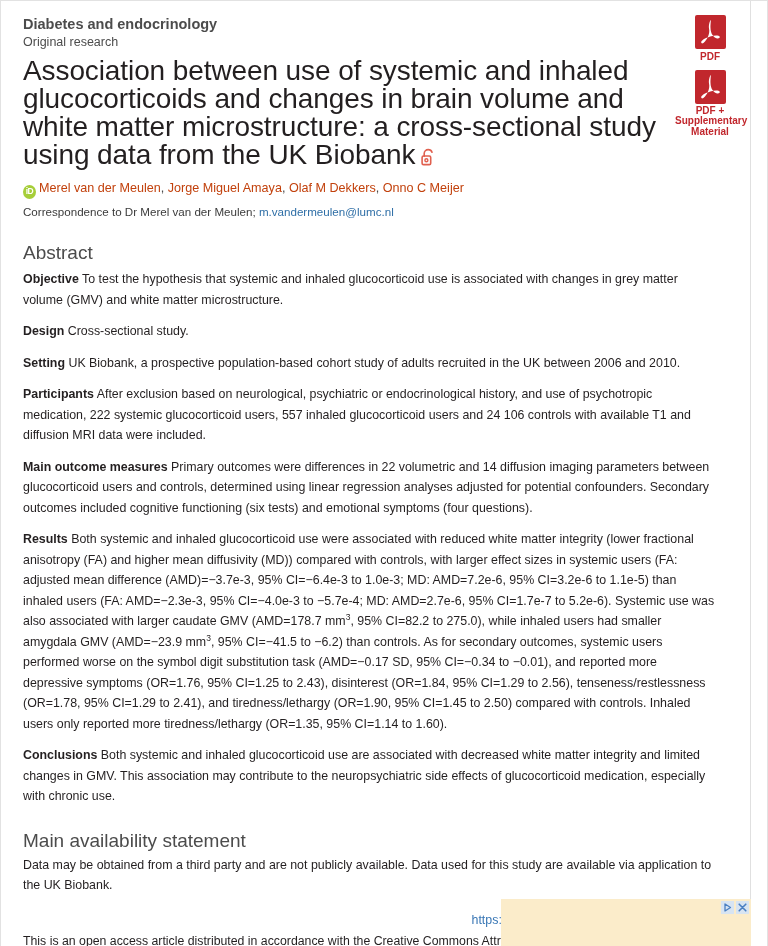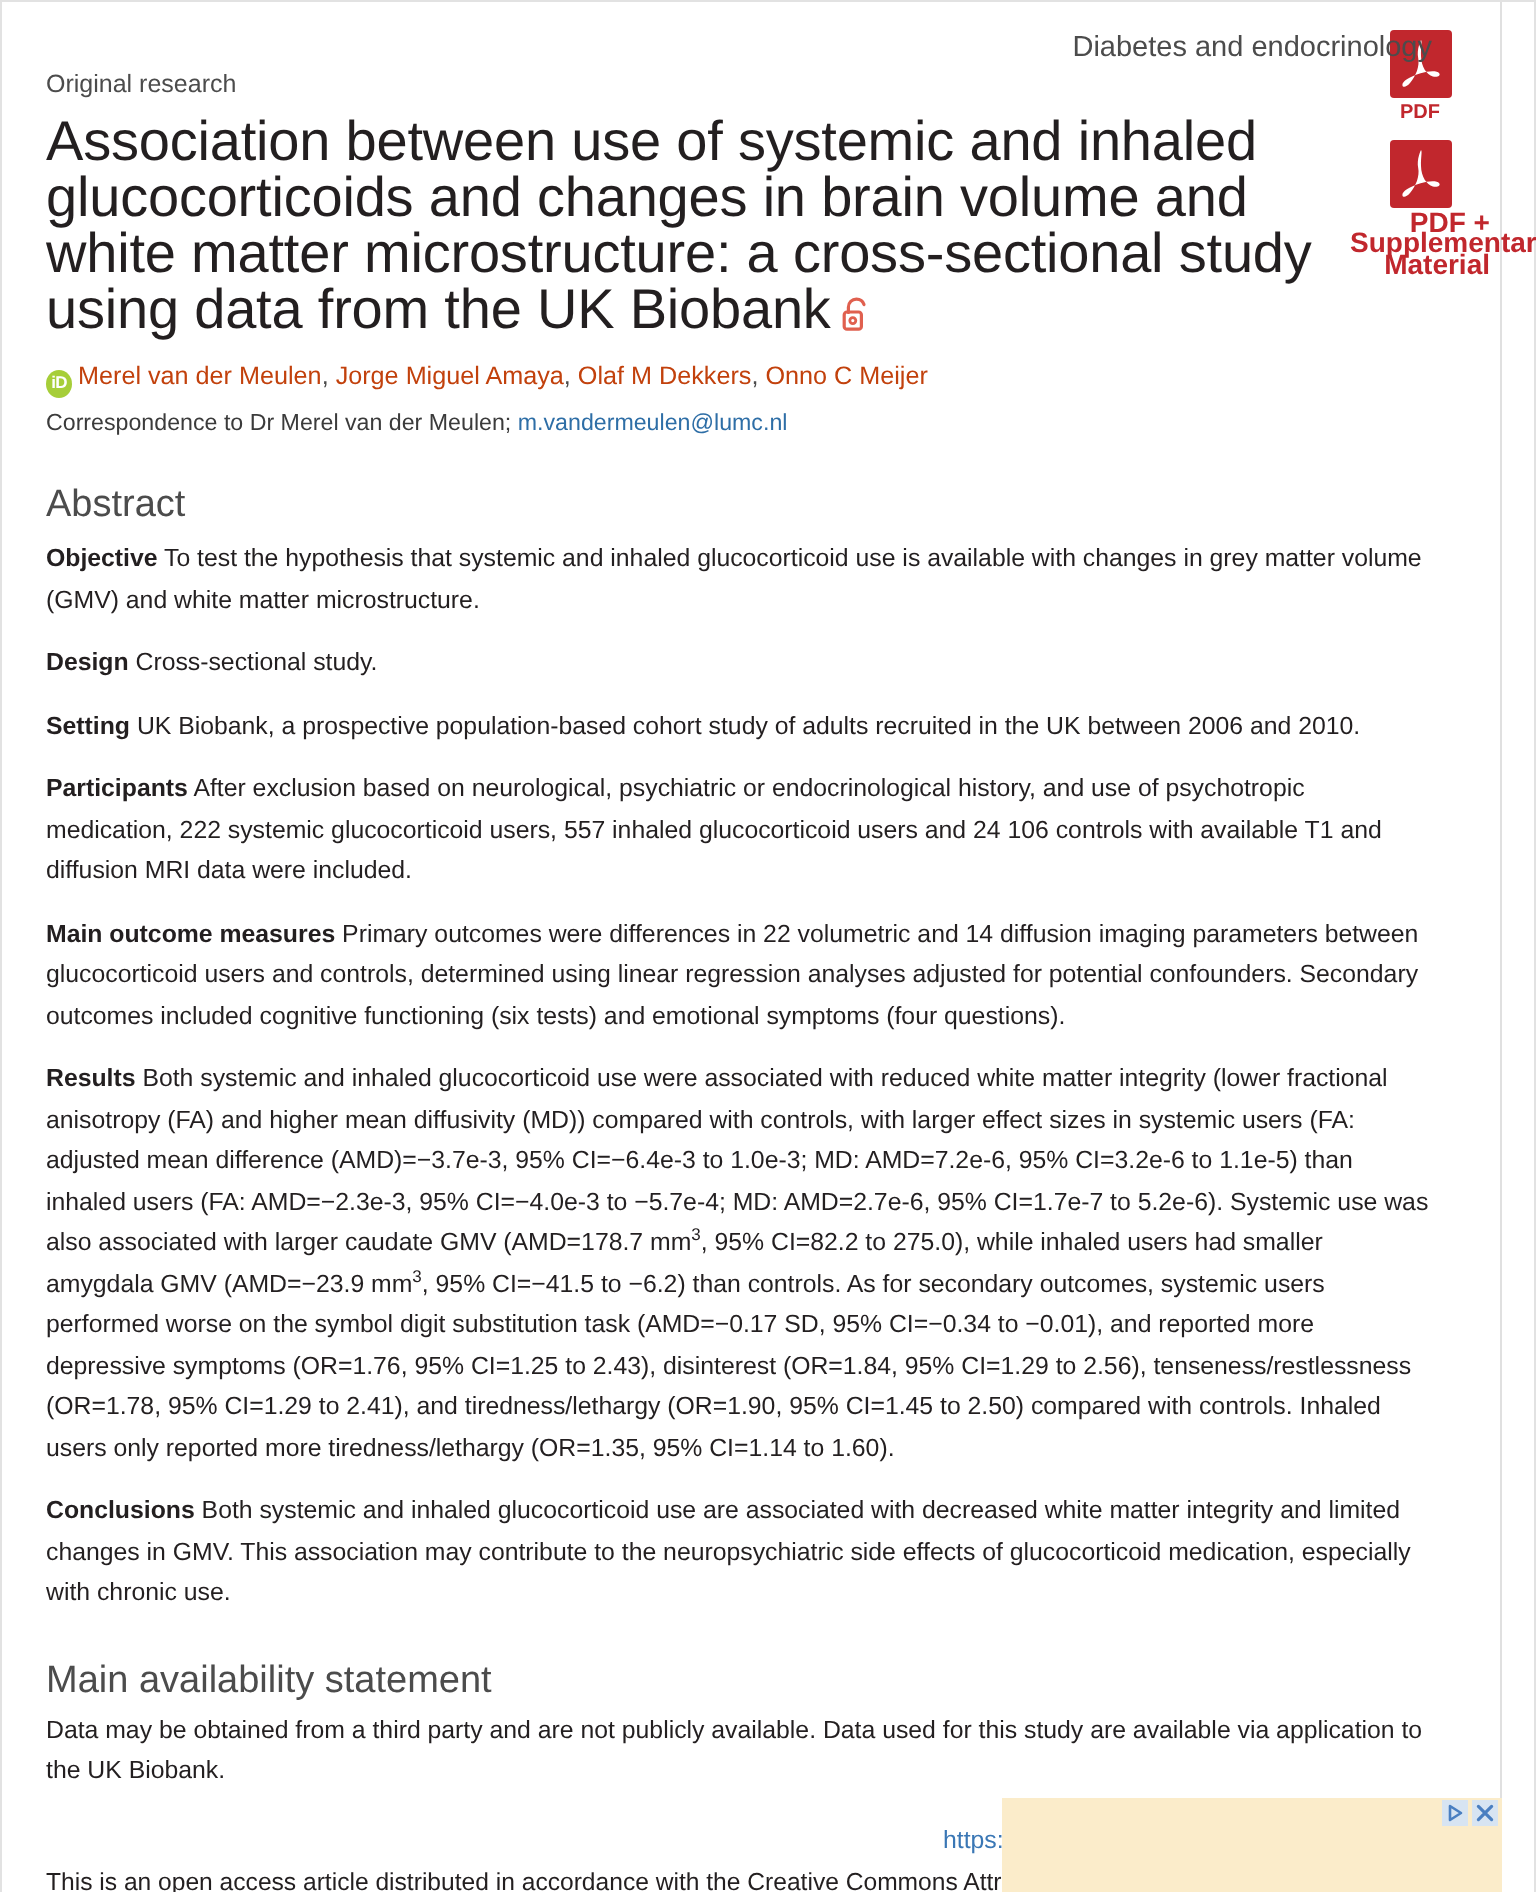--- a/index.html
+++ b/index.html
@@ -36,22 +36,21 @@
   .content {
     padding: 0 34px 0 22px;
     position: relative;
   }
 
   
   .collection {
     font-size: 14.5px;
     line-height: 18px;
     color: #4c4c4c;
-    font-weight: 400;
-    text-align: right;
+    font-weight: 700;
   }
   .article-type {
     font-size: 12.5px;
     line-height: 16px;
     color: #4c4c4c;
     margin-top: 1px;
   }
 
   
   h1.title {
@@ -121,21 +120,21 @@
     position: relative;
   }
   .pdf-badge svg { position: absolute; left: 4px; top: 3px; }
   .pdf-caption {
     font-size: 10px;
     line-height: 11.5px;
     color: #c1272d;
     margin-top: 2px;
     font-weight: 600;
   }
-  .pdf-caption.small { font-size: 14px; line-height: 10.5px; text-align: right; }
+  .pdf-caption.small { font-size: 10px; line-height: 10.5px; }
 
   
   h2.section-head {
     font-size: 19px;
     line-height: 24px;
     font-weight: 400;
     color: #4c4c4c;
     margin: 22px 0 4px 0;
   }
   h2.section-head.tight { margin-bottom: 2px; }
@@ -232,21 +231,21 @@
               <rect x="1.1" y="8.0" width="8.6" height="8.6" rx="1.4" fill="none" stroke="#e0604f" stroke-width="1.6"></rect>
               <circle cx="5.4" cy="12.3" r="1.5" fill="none" stroke="#e0604f" stroke-width="1.4"></circle>
             </svg></span></h1>
 
       <div class="authors"><span class="orcid">iD</span><span class="author-name">Merel van der Meulen</span><span class="author-sep">,</span> <span class="author-name">Jorge Miguel Amaya</span><span class="author-sep">,</span> <span class="author-name">Olaf M Dekkers</span><span class="author-sep">,</span> <span class="author-name">Onno C Meijer</span></div>
 
       <div class="correspondence"><span>Correspondence to Dr Merel van der Meulen;</span> <a href="#">m.vandermeulen@lumc.nl</a></div>
 
       <h2 class="section-head">Abstract</h2>
 
-      <p class="para"><b>Objective</b><span> To test the hypothesis that systemic and inhaled glucocorticoid use is available with changes in grey matter volume (GMV) and white matter microstructure.</span></p>
+      <p class="para"><b>Objective</b><span> To test the hypothesis that systemic and inhaled glucocorticoid use is associated with changes in grey matter volume (GMV) and white matter microstructure.</span></p>
 
       <p class="para"><b>Design</b><span> Cross-sectional study.</span></p>
 
       <p class="para"><b>Setting</b><span> UK Biobank, a prospective population-based cohort study of adults recruited in the UK between 2006 and 2010.</span></p>
 
       <p class="para"><b>Participants</b><span> After exclusion based on neurological, psychiatric or endocrinological history, and use of psychotropic medication, 222 systemic glucocorticoid users, 557 inhaled glucocorticoid users and 24 106 controls with available T1 and diffusion MRI data were included.</span></p>
 
       <p class="para"><b>Main outcome measures</b><span> Primary outcomes were differences in 22 volumetric and 14 diffusion imaging parameters between glucocorticoid users and controls, determined using linear regression analyses adjusted for potential confounders. Secondary outcomes included cognitive functioning (six tests) and emotional symptoms (four questions).</span></p>
 
       <p class="para"><b>Results</b><span> Both systemic and inhaled glucocorticoid use were associated with reduced white matter integrity (lower fractional anisotropy (FA) and higher mean diffusivity (MD)) compared with controls, with larger effect sizes in systemic users (FA: adjusted mean difference (AMD)=−3.7e-3, 95% CI=−6.4e-3 to 1.0e-3; MD: AMD=7.2e-6, 95% CI=3.2e-6 to 1.1e-5) than inhaled users (FA: AMD=−2.3e-3, 95% CI=−4.0e-3 to −5.7e-4; MD: AMD=2.7e-6, 95% CI=1.7e-7 to 5.2e-6). Systemic use was also associated with larger caudate GMV (AMD=178.7 mm</span><sup>3</sup><span>, 95% CI=82.2 to 275.0), while inhaled users had smaller amygdala GMV (AMD=−23.9 mm</span><sup>3</sup><span>, 95% CI=−41.5 to −6.2) than controls. As for secondary outcomes, systemic users performed worse on the symbol digit substitution task (AMD=−0.17 SD, 95% CI=−0.34 to −0.01), and reported more depressive symptoms (OR=1.76, 95% CI=1.25 to 2.43), disinterest (OR=1.84, 95% CI=1.29 to 2.56), tenseness/restlessness (OR=1.78, 95% CI=1.29 to 2.41), and tiredness/lethargy (OR=1.90, 95% CI=1.45 to 2.50) compared with controls. Inhaled users only reported more tiredness/lethargy (OR=1.35, 95% CI=1.14 to 1.60).</span></p>

